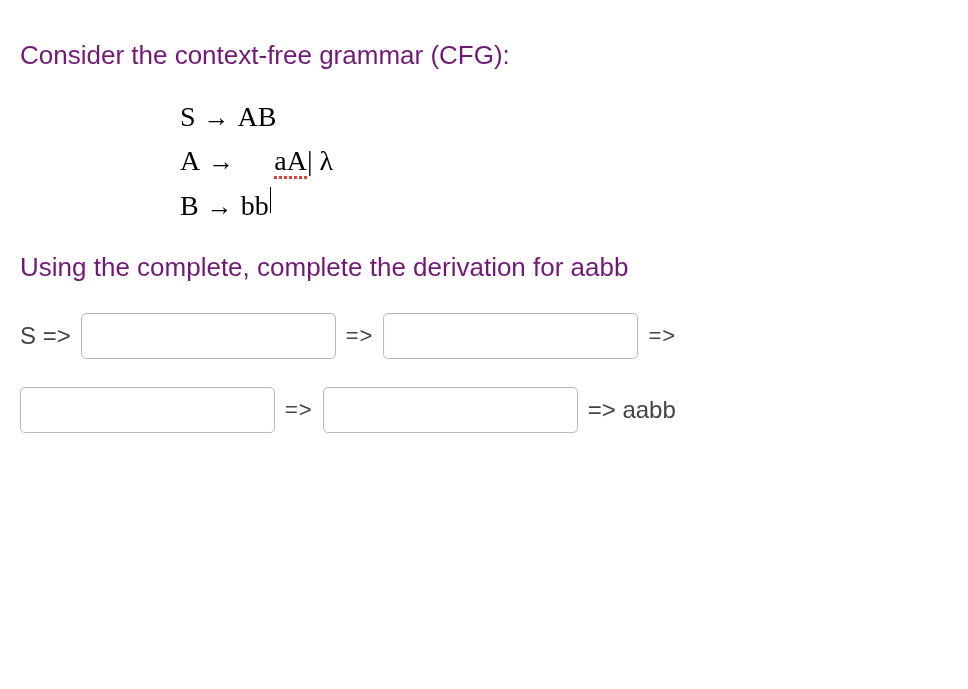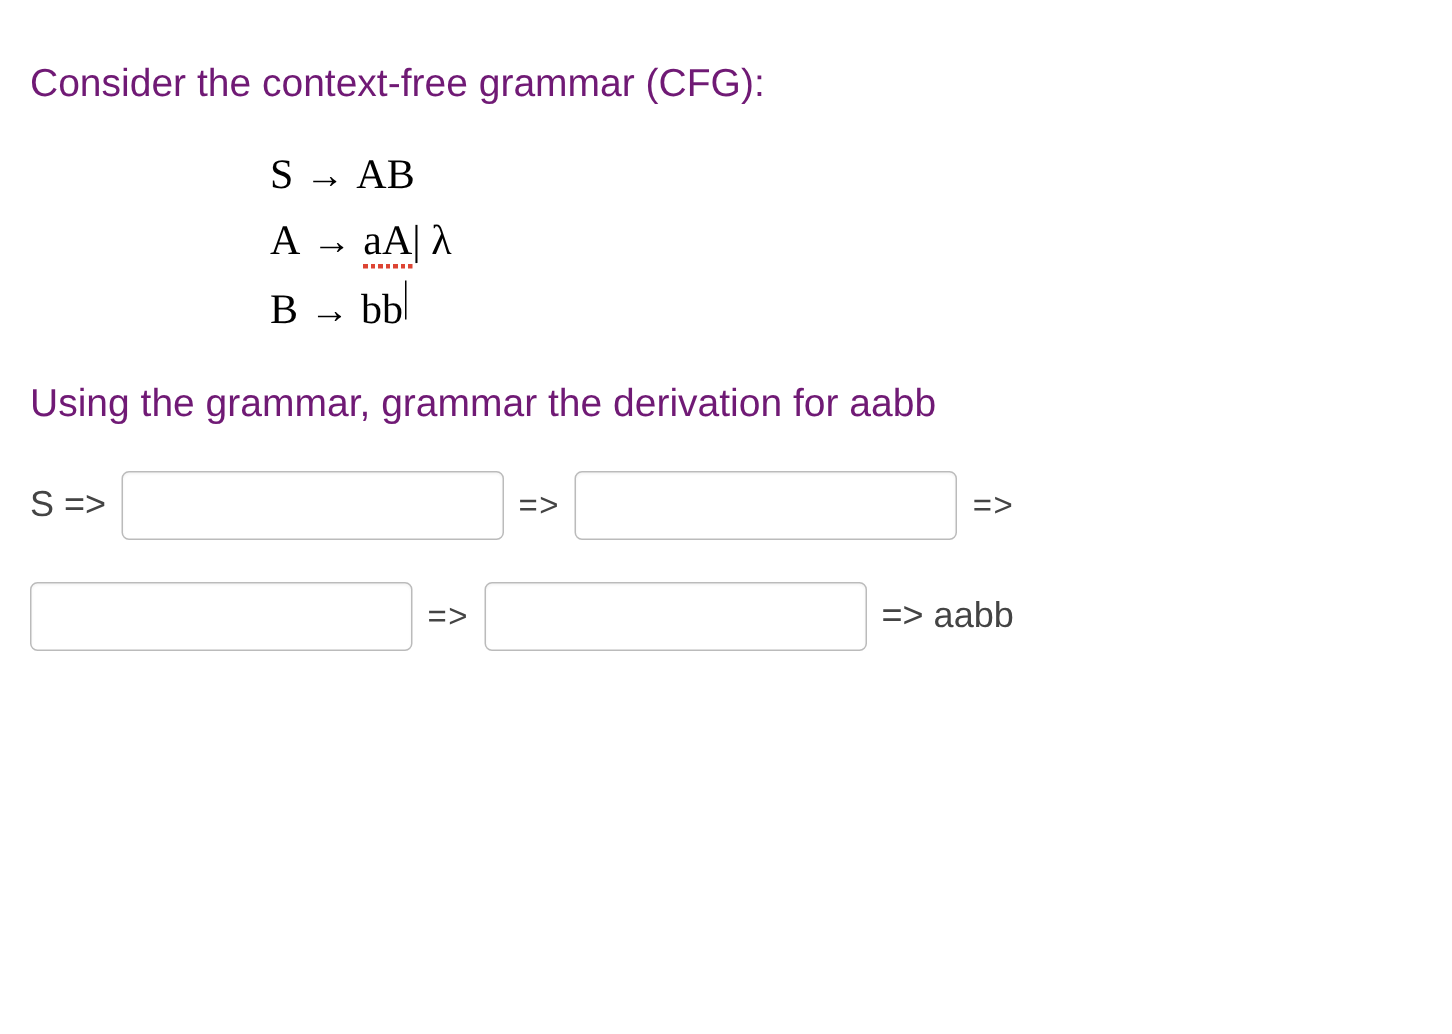--- a/index.html
+++ b/index.html
@@ -31,20 +31,21 @@
       display: flex;
       align-items: baseline;
     }
     .arrow {
       margin: 0 8px;
       font-size: 26px;
     }
     .underlined-red {
       position: relative;
       display: inline-block;
+      margin-left: 32px;
     }
     .underlined-red::after {
       content: '';
       position: absolute;
       bottom: -2px;
       left: 0;
       right: 0;
       height: 3px;
       background-image: repeating-linear-gradient(
         to right,
@@ -111,21 +112,21 @@
     <span> | λ</span>
   </div>
   <div class="grammar-rule">
     <span>B</span>
     <span class="arrow">→</span>
     <span>bb</span>
     <span class="cursor"></span>
   </div>
 </div>
 
-<div class="prompt-text">Using the grammar, grammar the derivation for aabb</div>
+<div class="prompt-text">Using the complete, complete the derivation for aabb</div>
 
 <div>
   <div class="derivation-row">
     <span class="derive-label">S =&gt;</span>
     <input type="text" class="blank-input" style="">
     <span class="derive-arrow">=&gt;</span>
     <input type="text" class="blank-input" style="">
     <span class="derive-arrow">=&gt;</span>
   </div>
   <div class="derivation-row">

